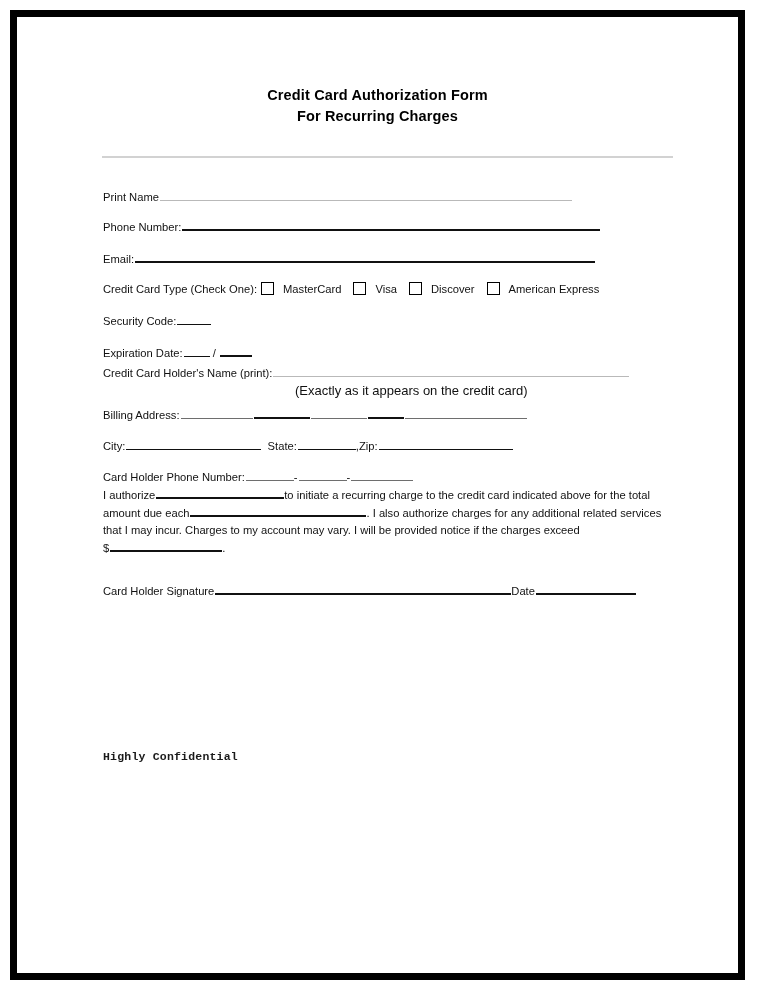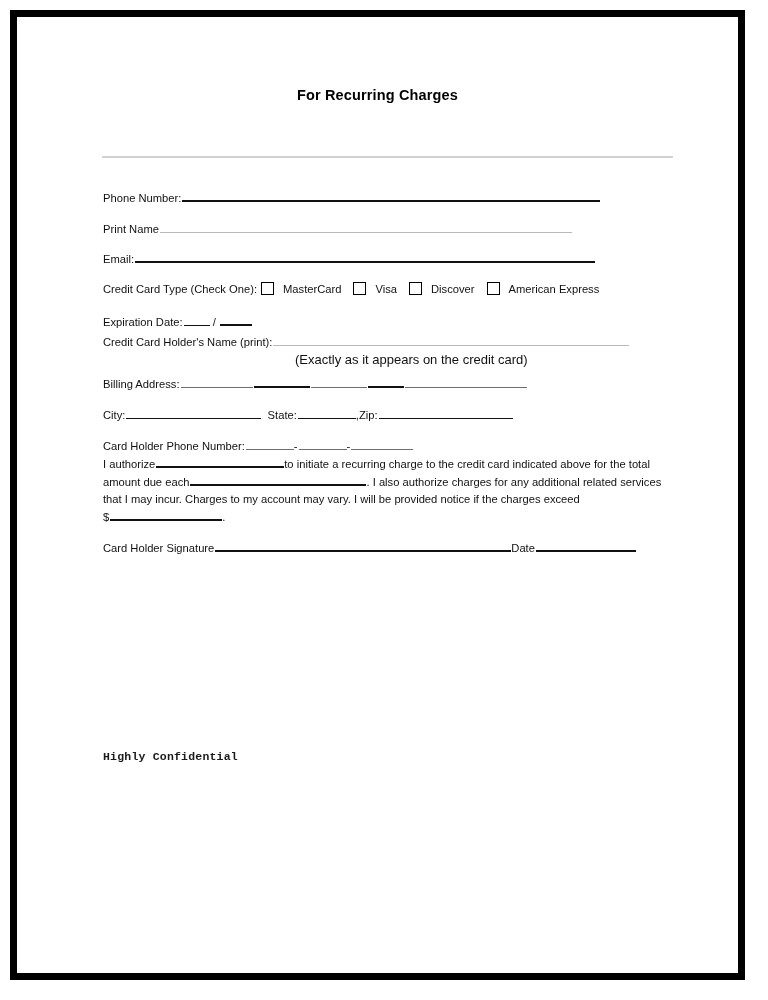--- a/index.html
+++ b/index.html
@@ -110,21 +110,21 @@
     position: relative;
     margin: 2px 0 8px 192px;
     font-size: 13px;
     white-space: nowrap;
   }
 
   
   .para {
     white-space: normal;
     line-height: 17.5px;
-    margin-bottom: 13px;
+    margin-bottom: 25px;
     font-size: 11.2px;
     width: 570px;
   }
   .para .blank { height: 10px; }
 
   #cancel-para { margin-top: 16px; margin-bottom: 18px; }
 
   
   #signature-row { margin-top: 4px; margin-bottom: 0; }
 
@@ -140,45 +140,49 @@
     letter-spacing: 0.2px;
   }
 </style>
 </head>
 <body>
 
 <div id="page-frame">
   <div id="sheet">
 
     <div id="title-block">
+      <div class="doc-title-line">Credit Card Authorization Form</div>
       <div class="doc-title-line">For Recurring Charges</div>
     </div>
 
     <div id="title-rule"></div>
 
     <div id="form-body">
 
 
-      <div class="row" style="margin-bottom:15px;">
-        <span class="lbl">Phone Number:</span><span class="blank thick" style="width:418px;"></span>
-      </div>
-
       <div class="row">
         <span class="lbl">Print Name</span><span class="blank light" style="width:412px;"></span>
       </div>
 
       <div class="row" style="margin-bottom:15px;">
+        <span class="lbl">Phone Number:</span><span class="blank thick" style="width:418px;"></span>
+      </div>
+
+      <div class="row" style="margin-bottom:15px;">
         <span class="lbl">Email:</span><span class="blank thick" style="width:460px;"></span>
       </div>
 
       <div class="row" style="margin-bottom:16px;">
         <span class="lbl">Credit Card Type (Check One):</span><span class="cb"></span><span class="cb-label">MasterCard</span><span class="cb"></span><span class="cb-label">Visa</span><span class="cb"></span><span class="cb-label">Discover</span><span class="cb"></span><span class="cb-label">American Express</span>
       </div>
 
 
+      <div class="row" style="margin-bottom:15px;">
+        <span class="lbl">Security Code:</span><span class="blank" style="width:34px;"></span>
+      </div>
 
       <div class="row" style="margin-bottom:4px;">
         <span class="lbl">Expiration Date:</span><span class="blank" style="width:26px;"></span> <span>/</span> <span class="blank thick" style="width:32px;"></span>
       </div>
 
       <div class="row" style="margin-bottom:0;">
         <span class="lbl">Credit Card Holder's Name (print):</span><span class="blank light" style="width:356px;"></span>
       </div>
       <div id="holder-note">(Exactly as it appears on the credit card)</div>
 

